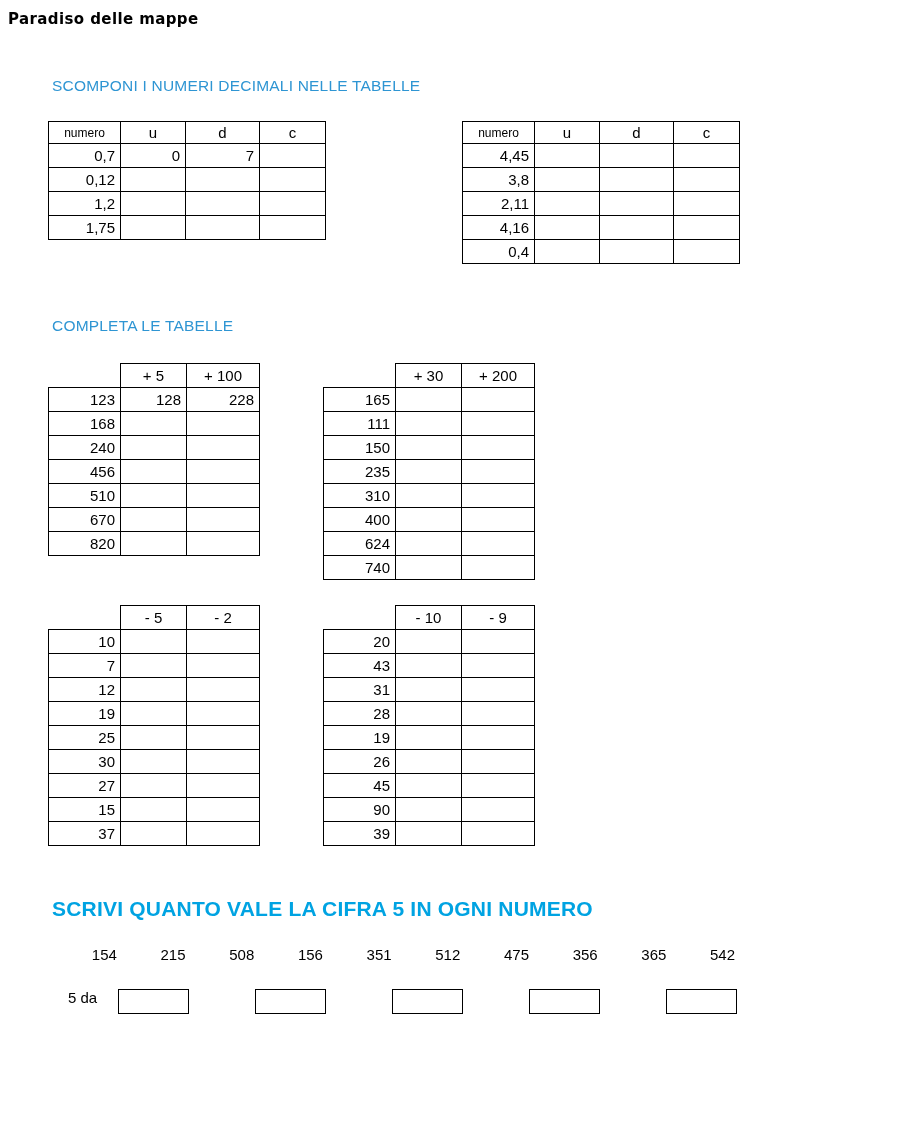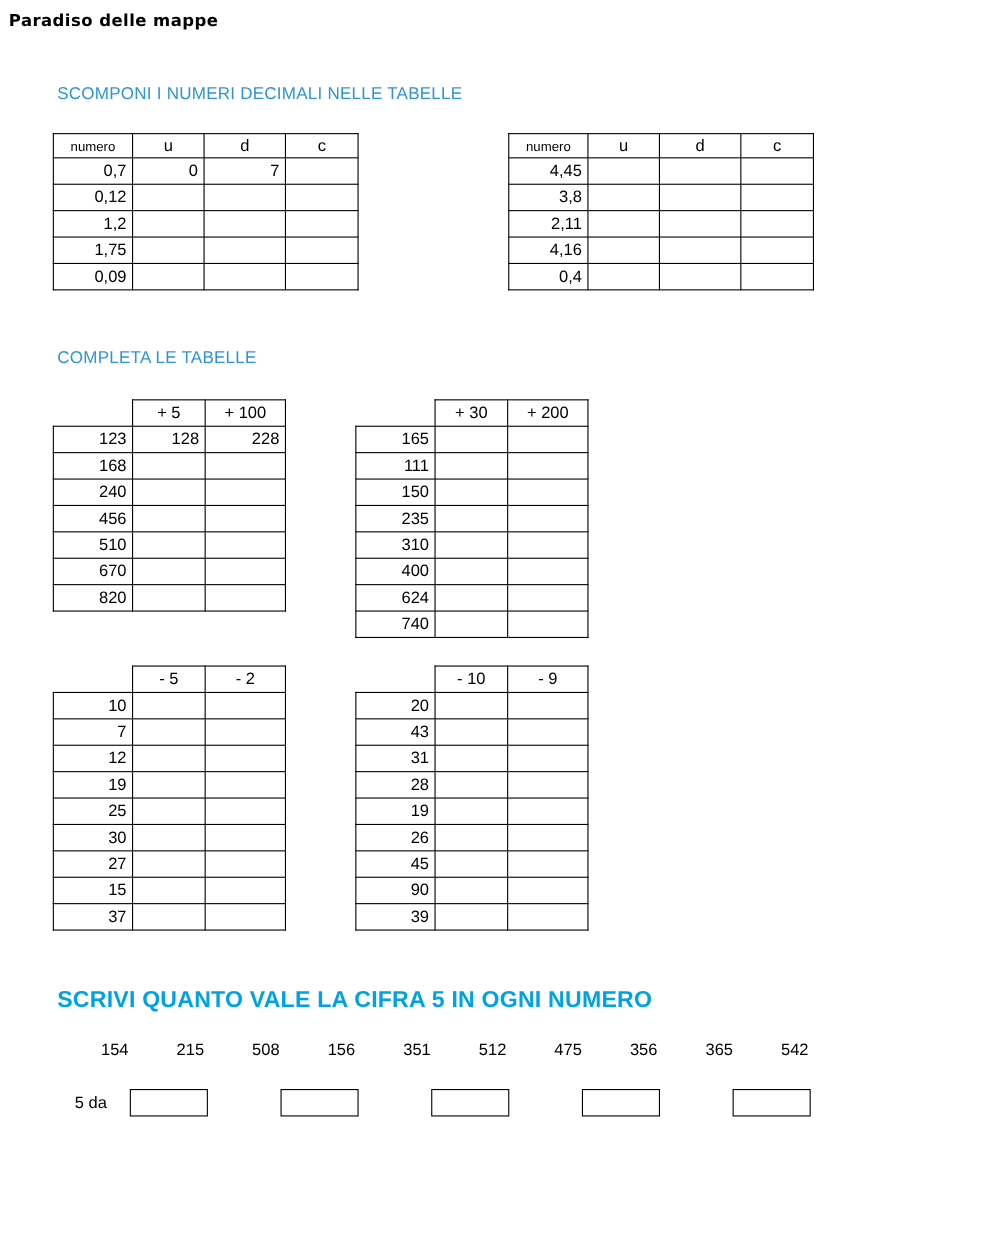--- a/index.html
+++ b/index.html
@@ -42,21 +42,21 @@
   .ctr { text-align: center; }
   .num { text-align: right; }
   .noborder { border: none; }
 
   .dec-table { width: 277px; padding-left: 39px; }
   .comp-table { width: 211px; }
 
   .numbers-row { display: flex; text-align: center; }
   .numcell { display: inline-block; width: 68.7px; font-size: 15px; }
 
-  .answer-row { display: flex; align-items: center; height: 26px; }
+  .answer-row { display: flex; align-items: flex-start; height: 26px; }
   .ans-label { display: inline-block; width: 50px; font-size: 15px; }
   .boxes { display: flex; gap: 66px; }
   .abox { width: 71px; height: 25px; border: 1px solid var(--ink); background: #fff; }
 </style>
 </head>
 <body>
 
 <div class="page">
 
   <div class="abs title" style="left:8px; top:10px;">Paradiso delle mappe</div>
@@ -101,26 +101,20 @@
           <td class="num"></td>
         </tr>
 
         <tr>
           <td class="num">1,75</td>
           <td class="num"></td>
           <td class="num"></td>
           <td class="num"></td>
         </tr>
 
-        <tr>
-          <td class="num">0,09</td>
-          <td class="num"></td>
-          <td class="num"></td>
-          <td class="num"></td>
-        </tr>
       </tbody>
   </table>
 
   <table class="abs dec-table" style="left:462px; top:121px;">
     <colgroup>
         <col style="width:72px">
         <col style="width:65px">
         <col style="width:74px">
         <col style="width:66px">
       </colgroup>

